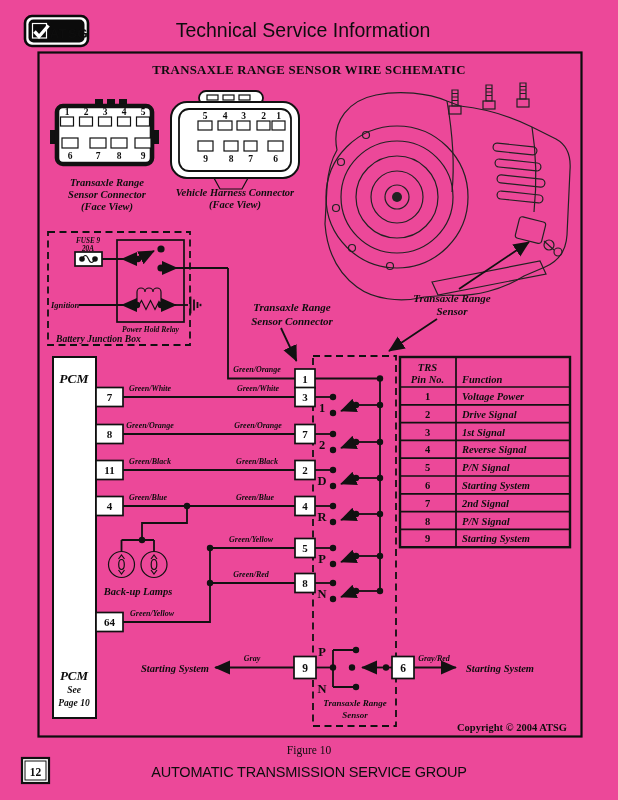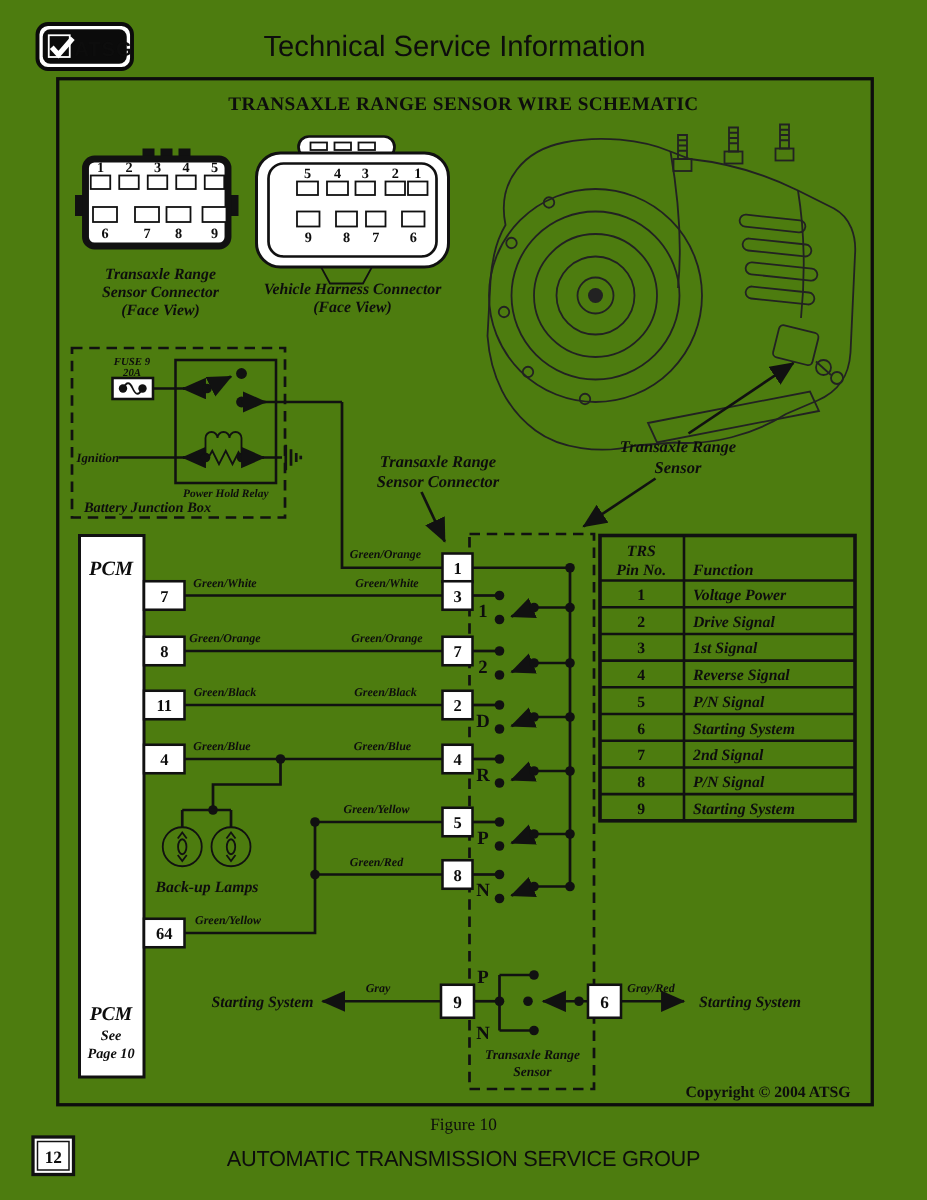--- a/index.html
+++ b/index.html
@@ -1,16 +1,16 @@
 <!DOCTYPE html>
 <html><head>
 <meta charset="utf-8">
 <style>
   html,body{margin:0;padding:0;background:#e8e8e8;}
-  .page{position:relative;width:618px;height:800px;background:#4d7c0f;overflow:hidden;
+  .page{position:relative;width:618px;height:800px;background:#ec4899;overflow:hidden;
         font-family:"Liberation Serif",serif;}
   svg{position:absolute;left:0;top:0;}
   text{fill:#0d0d0d;}
   .ser{font-family:"Liberation Serif",serif;}
   .sans{font-family:"Liberation Sans",sans-serif;}
   .bi{font-weight:bold;font-style:italic;}
   .b{font-weight:bold;}
   .mid{text-anchor:middle;}
   .end{text-anchor:end;}
   .wire{stroke:#111;stroke-width:1.8;fill:none;}

